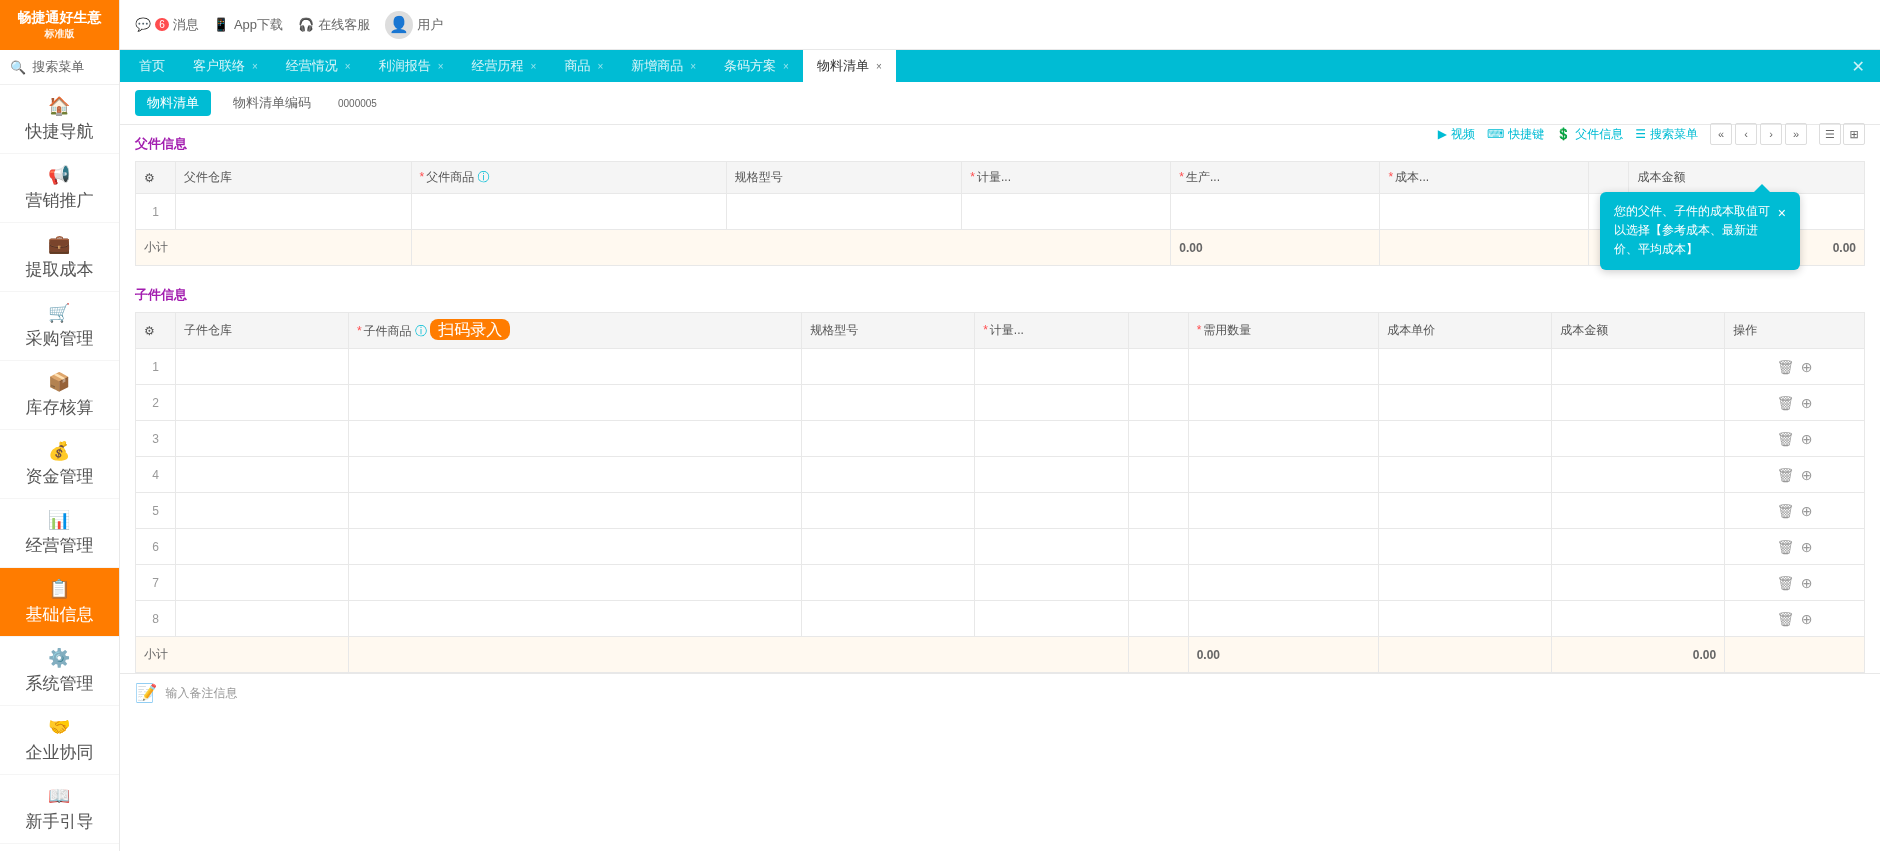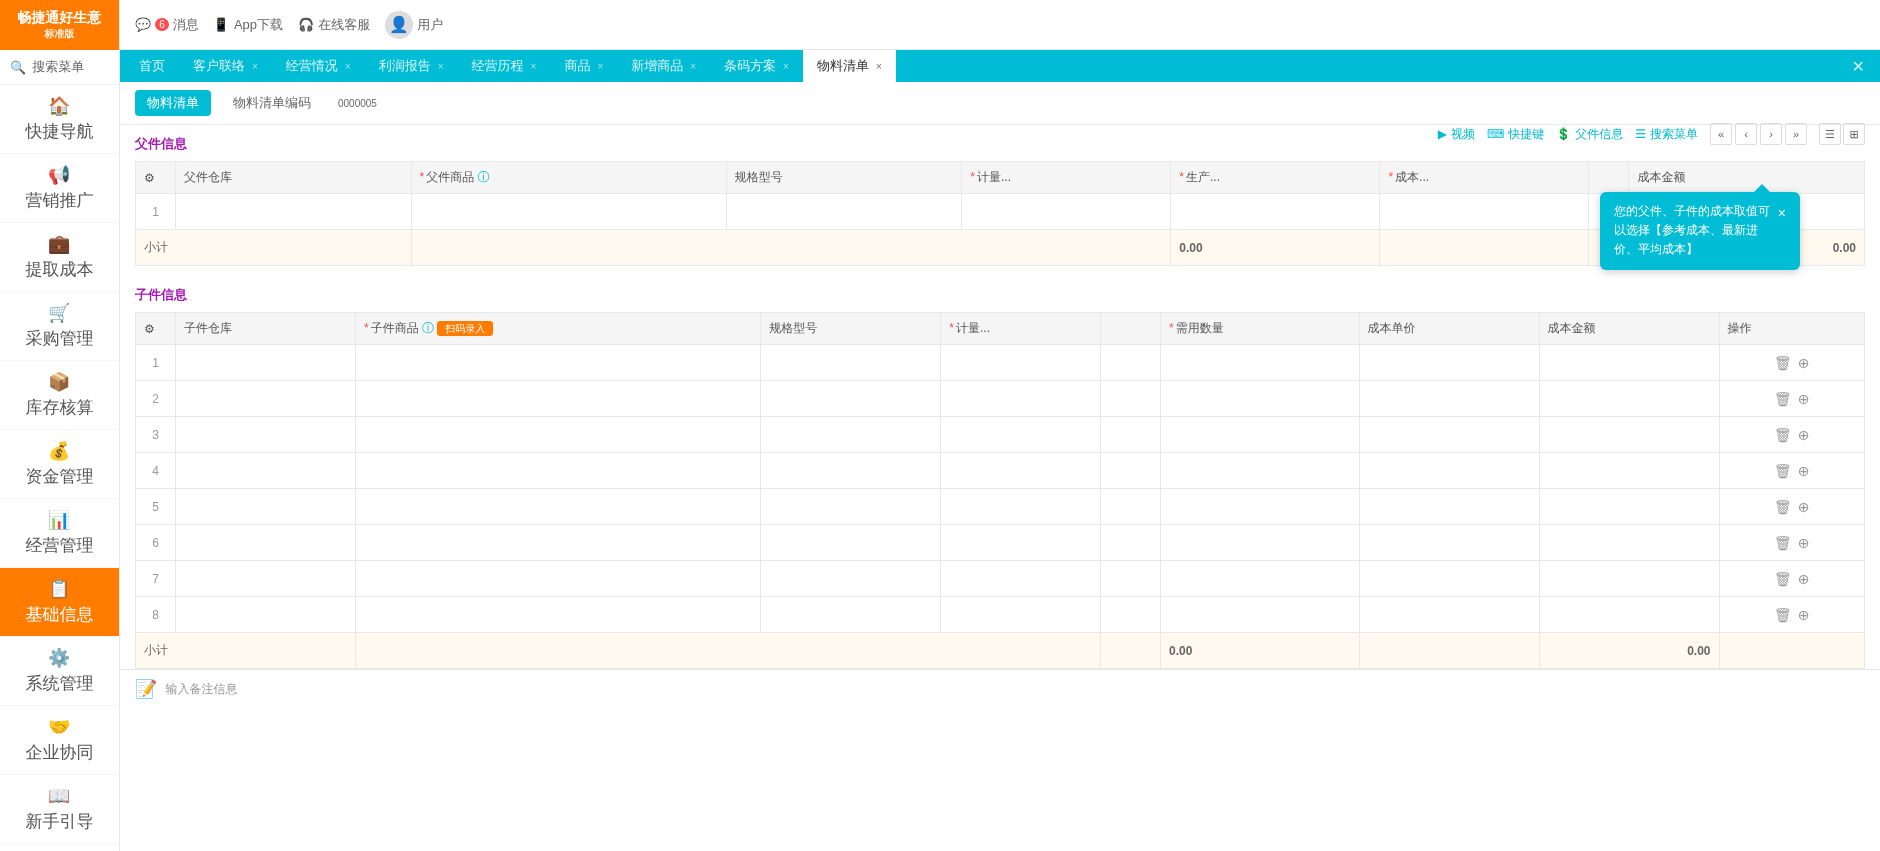--- a/index.html
+++ b/index.html
@@ -255,22 +255,22 @@
 
     
     .op-icons { display: flex; gap: 6px; justify-content: center; }
     .op-icon { cursor: pointer; color: #999; font-size: 14px; }
 
     
     .scan-btn {
       background: #ff7c00;
       color: white;
       padding: 2px 8px;
-      border-radius: 3px;
-      font-size: 10px;
+      border-radius: 8px;
+      font-size: 16px;
       cursor: pointer;
       white-space: nowrap;
     }
 
     
     .tooltip-box {
       position: absolute;
       top: 110px;
       right: 80px;
       background: #00bcd4;

